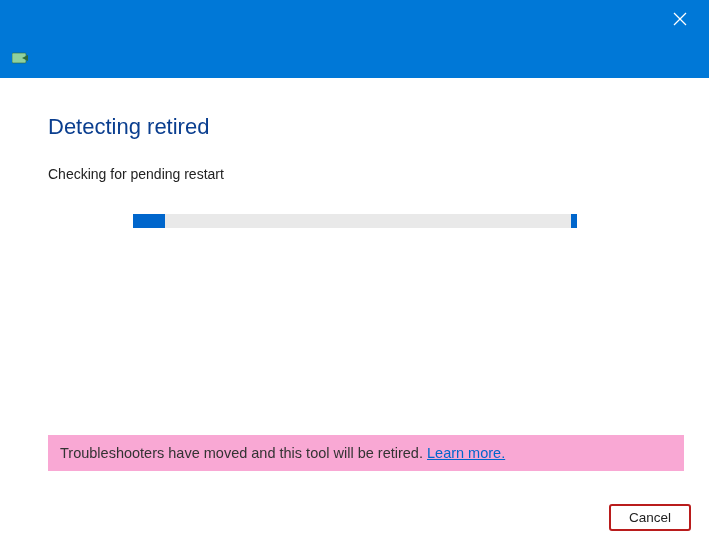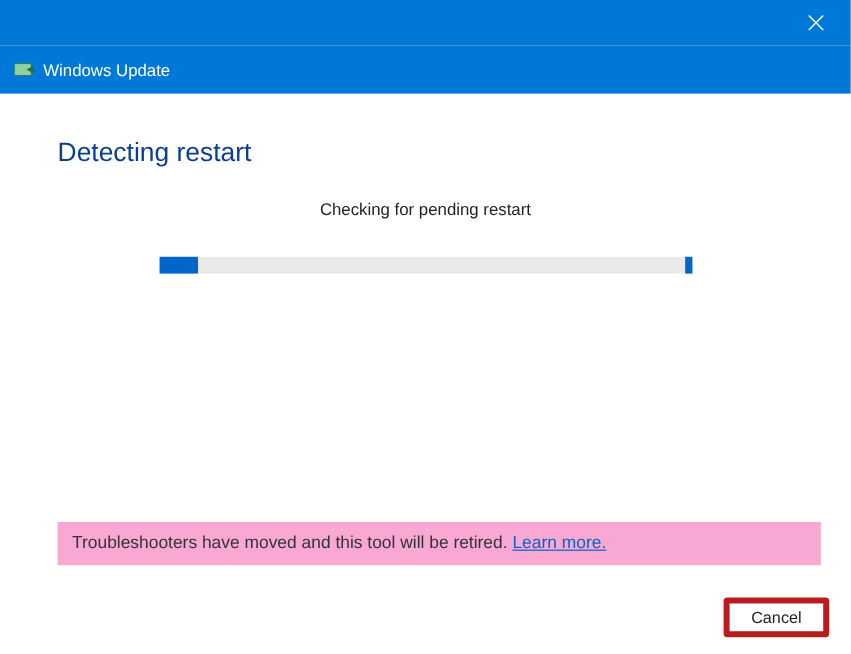--- a/index.html
+++ b/index.html
@@ -59,21 +59,20 @@
       color: #0a3e8f;
       font-size: 22px;
       font-weight: 400;
       margin-bottom: 26px;
     }
     .status-text {
       color: #222;
       font-size: 14px;
       font-weight: 400;
       margin-bottom: 32px;
-      text-align: center;
     }
     .progress-wrap {
       display: flex;
       justify-content: center;
       margin: 0 auto;
     }
     .progress {
       width: 444px;
       height: 14px;
       background: #e9e9e9;
@@ -110,21 +109,21 @@
       text-decoration: underline;
       cursor: pointer;
     }
     .footer {
       position: absolute;
       bottom: 14px;
       right: 18px;
     }
     .cancel-btn {
       background: #ffffff;
-      border: 5px solid #b91c1c;
+      border: 2px solid #b91c1c;
       border-radius: 3px;
       padding: 4px 18px;
       font-size: 13.5px;
       font-family: inherit;
       cursor: pointer;
       color: #222;
     }
   </style>
 </head>
 <body>
@@ -138,25 +137,24 @@
   </div>
 </div>
 
 <div class="header">
   <span class="header-icon">
     <svg width="18" height="14" viewBox="0 0 18 14">
       <rect x="0" y="2" width="14" height="10" rx="1" fill="#8fd19e" stroke="#2d6a3a" stroke-width="0.6"></rect>
       <path d="M10 7 L16 4 L16 10 Z" fill="#2d6a3a"></path>
     </svg>
   </span>
-  <span>Windows Update</span>
 </div>
 
 <div class="content">
-  <h1 class="page-title">Detecting restart</h1>
+  <h1 class="page-title">Detecting retired</h1>
   <div class="status-text">Checking for pending restart</div>
   <div class="progress-wrap">
     <div class="progress">
       <div class="progress-fill"></div>
       <div class="progress-end"></div>
     </div>
   </div>
 </div>
 
 <div class="notice-bar">

